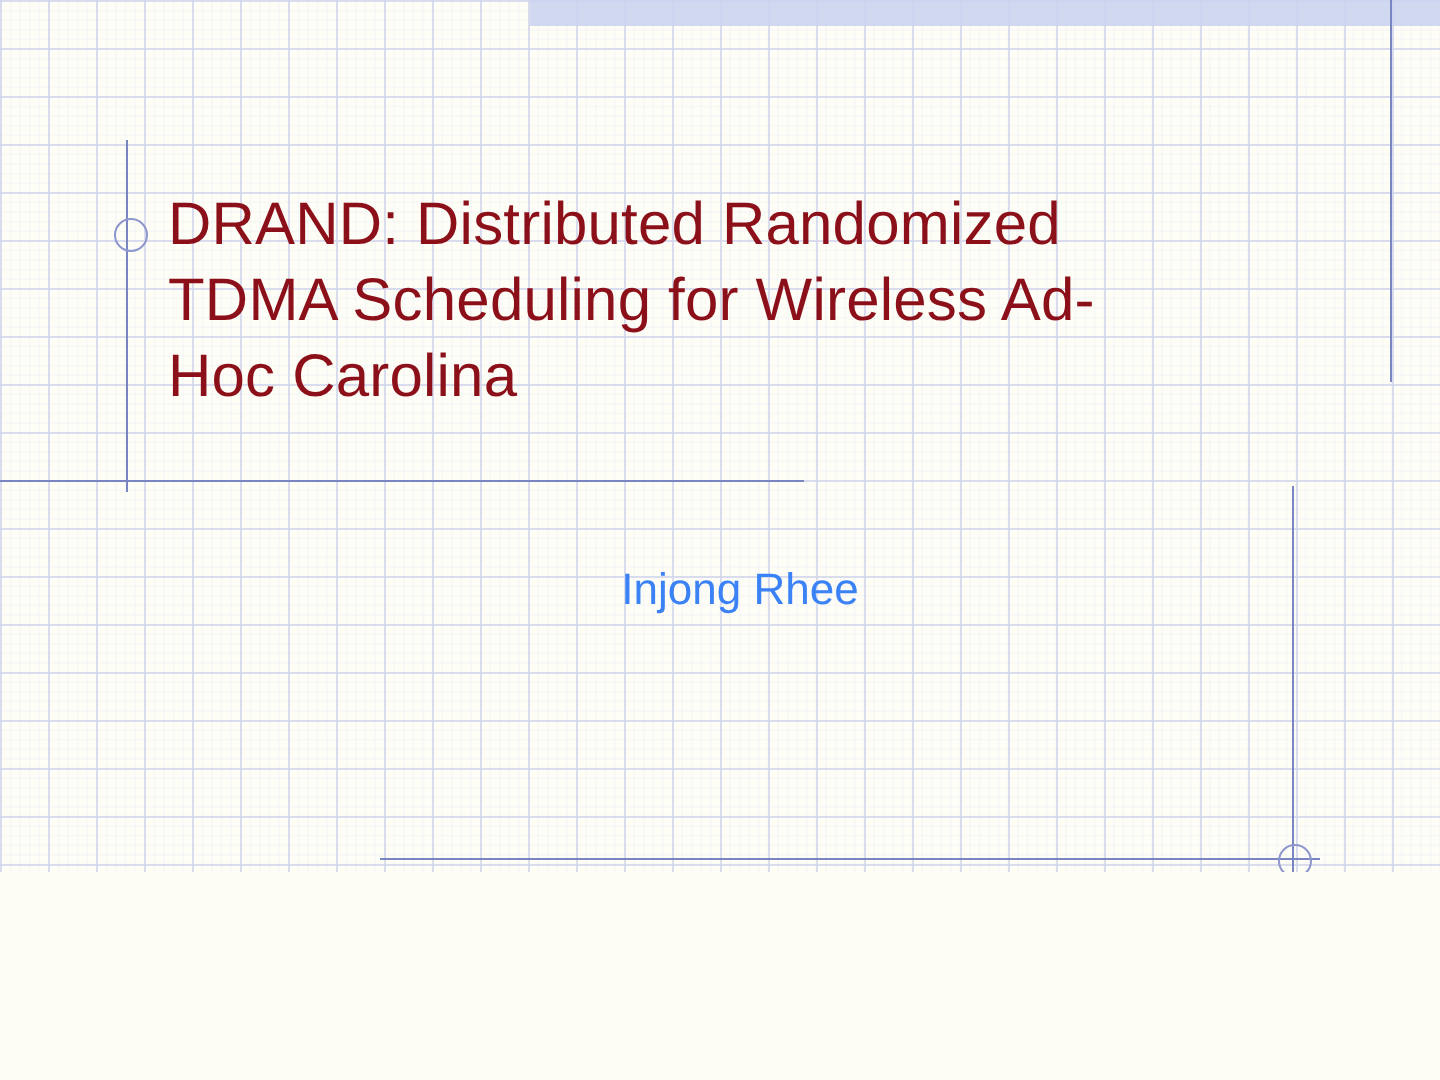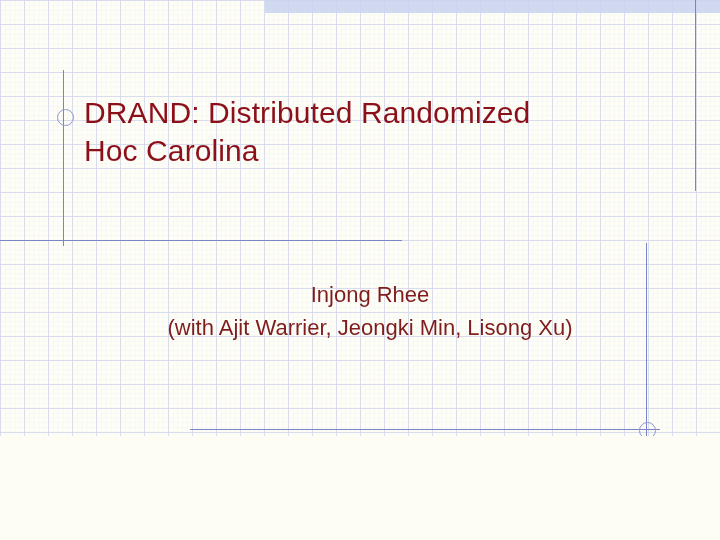--- a/index.html
+++ b/index.html
@@ -95,21 +95,21 @@
 
   
   #author-block {
     position: absolute;
     left: 100px;
     top: 278px;
     width: 540px;
     text-align: center;
   }
   #author-block .author-line {
-    color: #7f1d1d;
+    color: #3b82f6;
     font-size: 22px;
     line-height: 33px;
     font-weight: 400;
     white-space: nowrap;
   }
 </style>
 </head>
 <body>
 
 <div id="slide">
@@ -124,21 +124,21 @@
   <div class="accent-v" style="left:63px;  top:70px;  height:176px;"></div>
   <div class="accent-h" style="left:0px;   top:240px; width:402px;"></div>
   <div class="accent-v" style="left:646px; top:243px; height:226px;"></div>
   <div class="accent-h" style="left:190px; top:429px; width:470px;"></div>
 
   <div class="accent-circle" style="left:57px;  top:109px; width:15px; height:15px;"></div>
   <div class="accent-circle" style="left:639px; top:422px; width:15px; height:15px;"></div>
 
   <div id="title-block">
     <div class="title-line">DRAND: Distributed Randomized</div>
+    <div class="title-line">TDMA Scheduling for Wireless Ad-</div>
     <div class="title-line">Hoc Carolina</div>
   </div>
 
   <div id="author-block">
     <div class="author-line">Injong Rhee</div>
-    <div class="author-line">(with Ajit Warrier, Jeongki Min, Lisong Xu)</div>
   </div>
 
 </div>
 
 </body></html>

